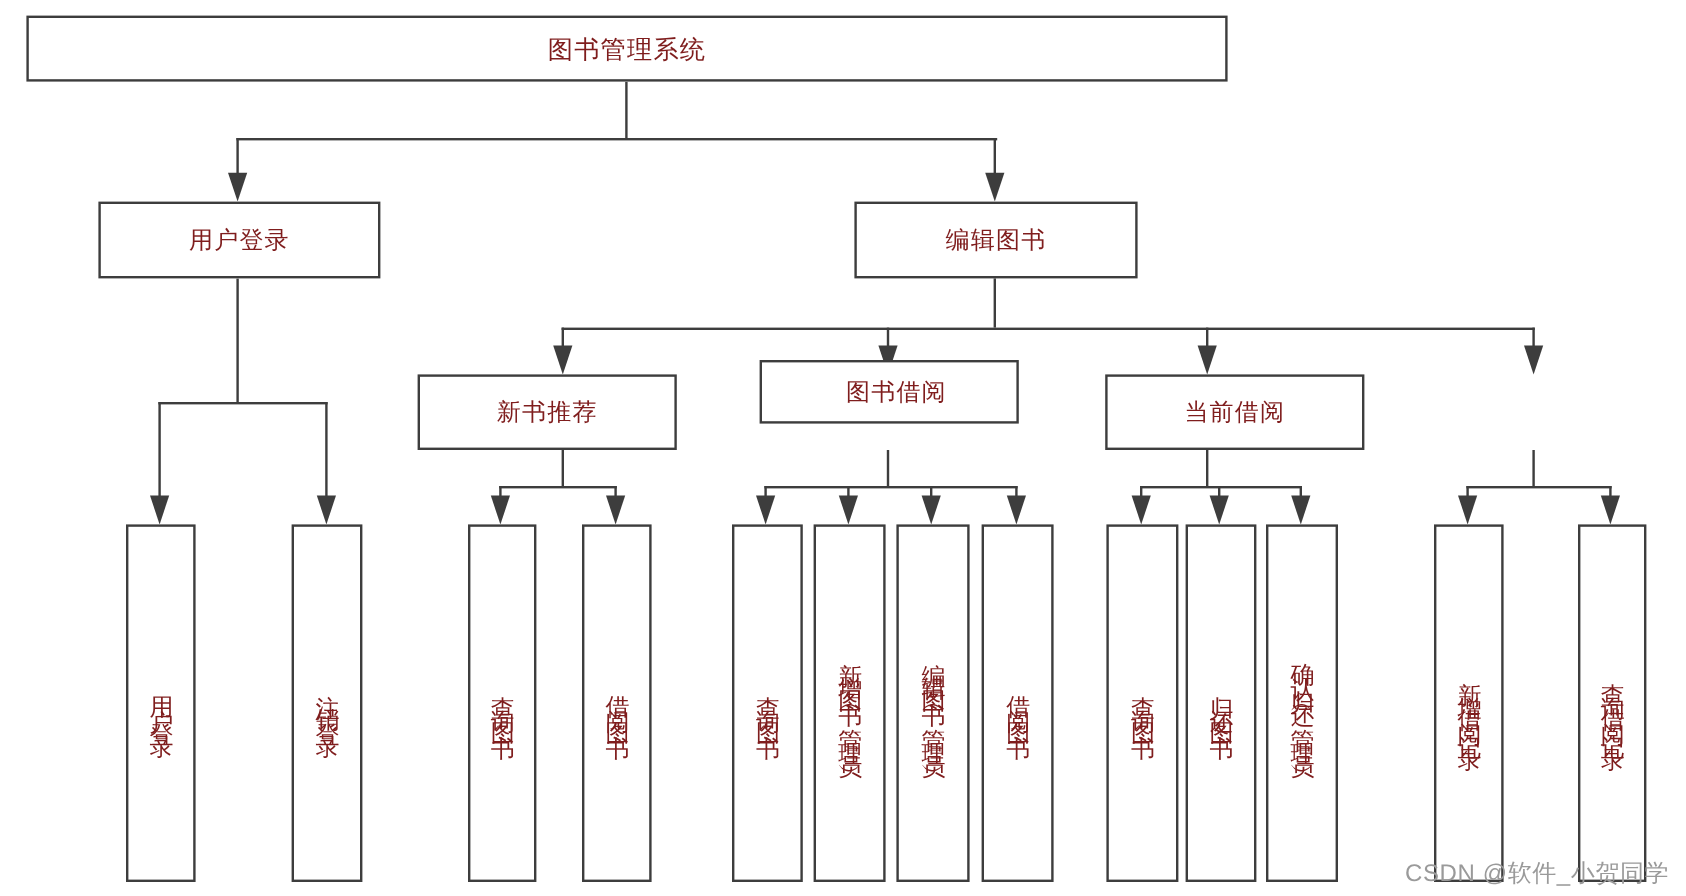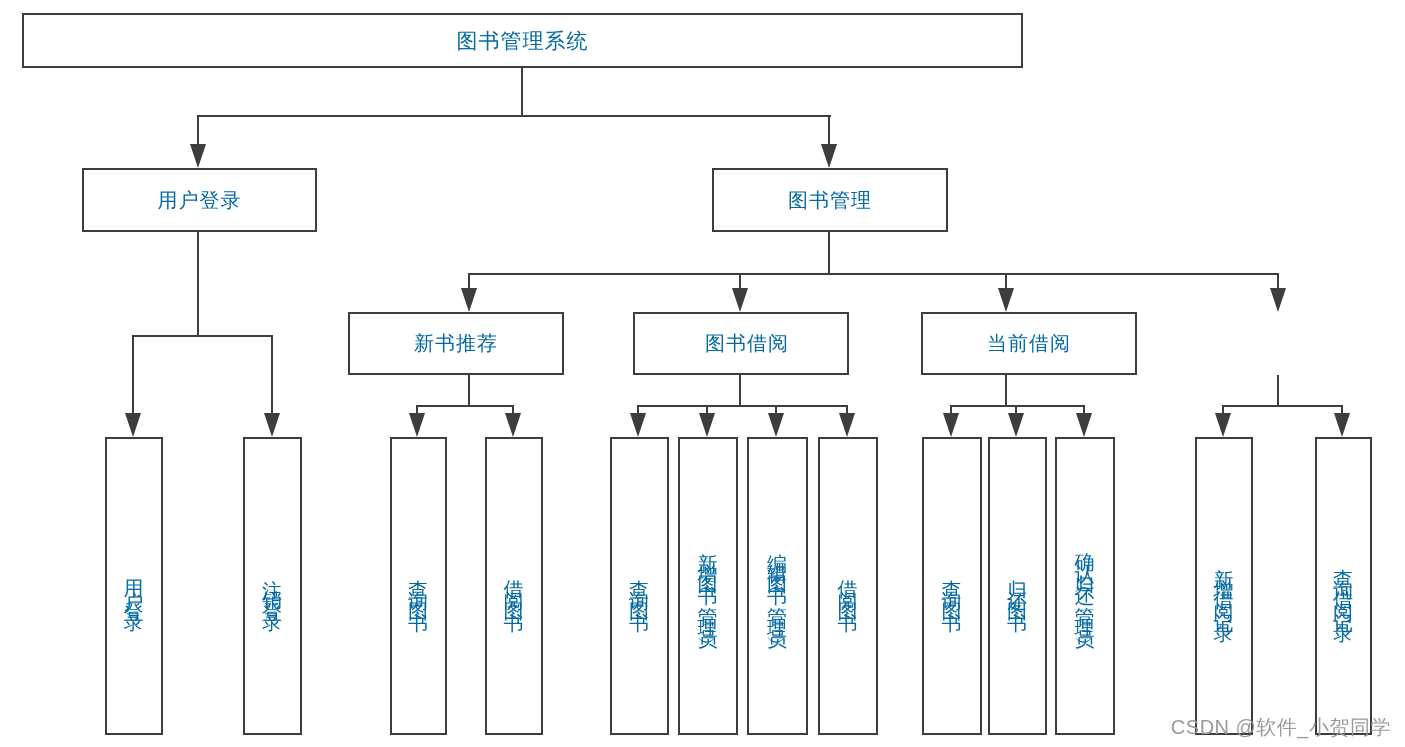--- a/index.html
+++ b/index.html
@@ -4,21 +4,21 @@
 <style>
   html,body{margin:0;padding:0;background:#ffffff;}
   #canvas{
     position:relative;width:1405px;height:747px;background:#ffffff;
     font-family:"Liberation Sans","DejaVu Sans",sans-serif;overflow:hidden;
   }
   
   .node{
     position:absolute;box-sizing:border-box;border:2px solid #3d3d3d;background:#ffffff;
     display:flex;align-items:center;justify-content:center;
-    color:#0369a1;font-size:20px;z-index:2;
+    color:#7f1d1d;font-size:20px;z-index:2;
   }
   .node .lbl{white-space:nowrap;letter-spacing:1px;}
   .vnode .lbl{
     writing-mode:vertical-rl;text-orientation:mixed;white-space:normal;
     letter-spacing:11px;line-height:1;
   }
   .root-node .lbl{font-size:21px;}
   
   .vl{position:absolute;width:2px;background:#3d3d3d;z-index:1;}
   .hl{position:absolute;height:2px;background:#3d3d3d;z-index:1;}
@@ -99,27 +99,27 @@
   <div class="arr" style="left:1334px;top:413px;"></div>
 
   <div class="node root-node" style="left:22px;top:13px;width:1001px;height:55px;">
     <span class="lbl">图书管理系统</span>
   </div>
 
   <div class="node" style="left:82px;top:168px;width:235px;height:64px;">
     <span class="lbl">用户登录</span>
   </div>
   <div class="node" style="left:712px;top:168px;width:236px;height:64px;">
-    <span class="lbl">图书管理</span>
+    <span class="lbl">编辑图书</span>
   </div>
 
   <div class="node" style="left:348px;top:312px;width:216px;height:63px;">
     <span class="lbl">新书推荐</span>
   </div>
-  <div class="node" style="left:633px;top:312px;width:216px;height:63px;padding-left:12px;">
+  <div class="node" style="left:633px;top:300px;width:216px;height:53px;padding-left:12px;">
     <span class="lbl">图书借阅</span>
   </div>
   <div class="node" style="left:921px;top:312px;width:216px;height:63px;">
     <span class="lbl">当前借阅</span>
   </div>
 
   <div class="node vnode" style="left:105px;top:437px;width:58px;height:298px;">
     <span class="lbl">用户登录</span>
   </div>
   <div class="node vnode" style="left:243px;top:437px;width:59px;height:298px;">

